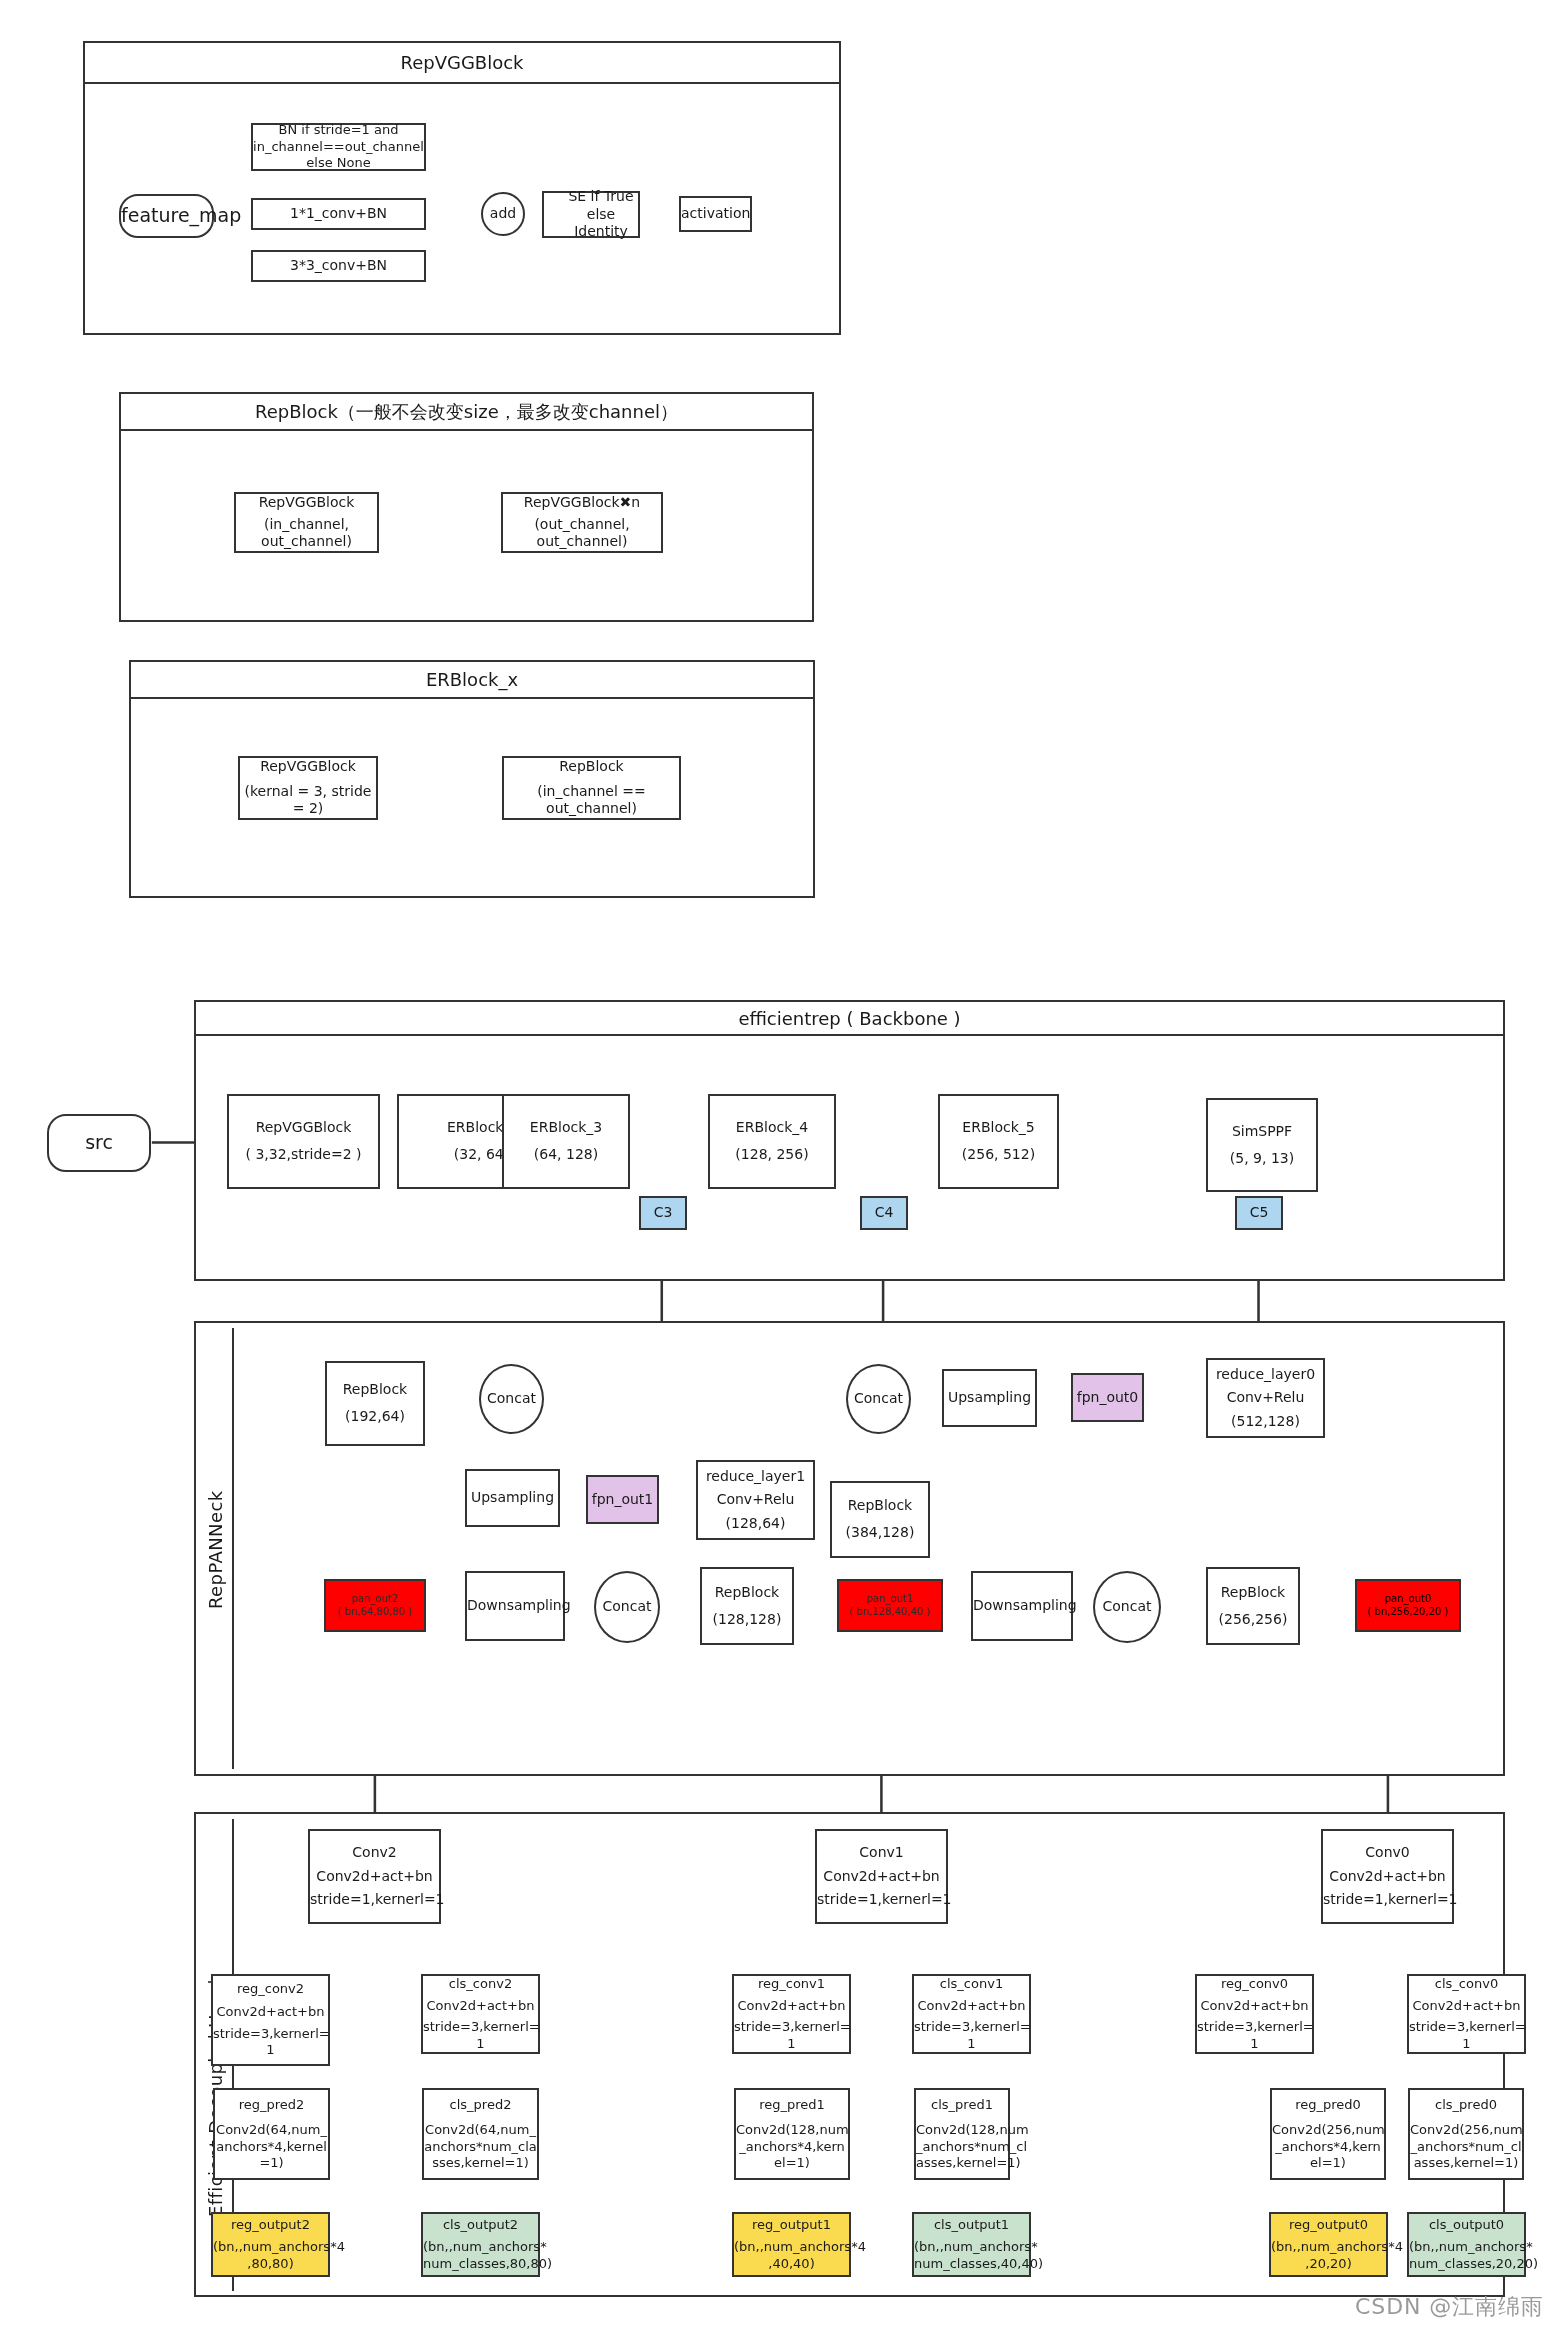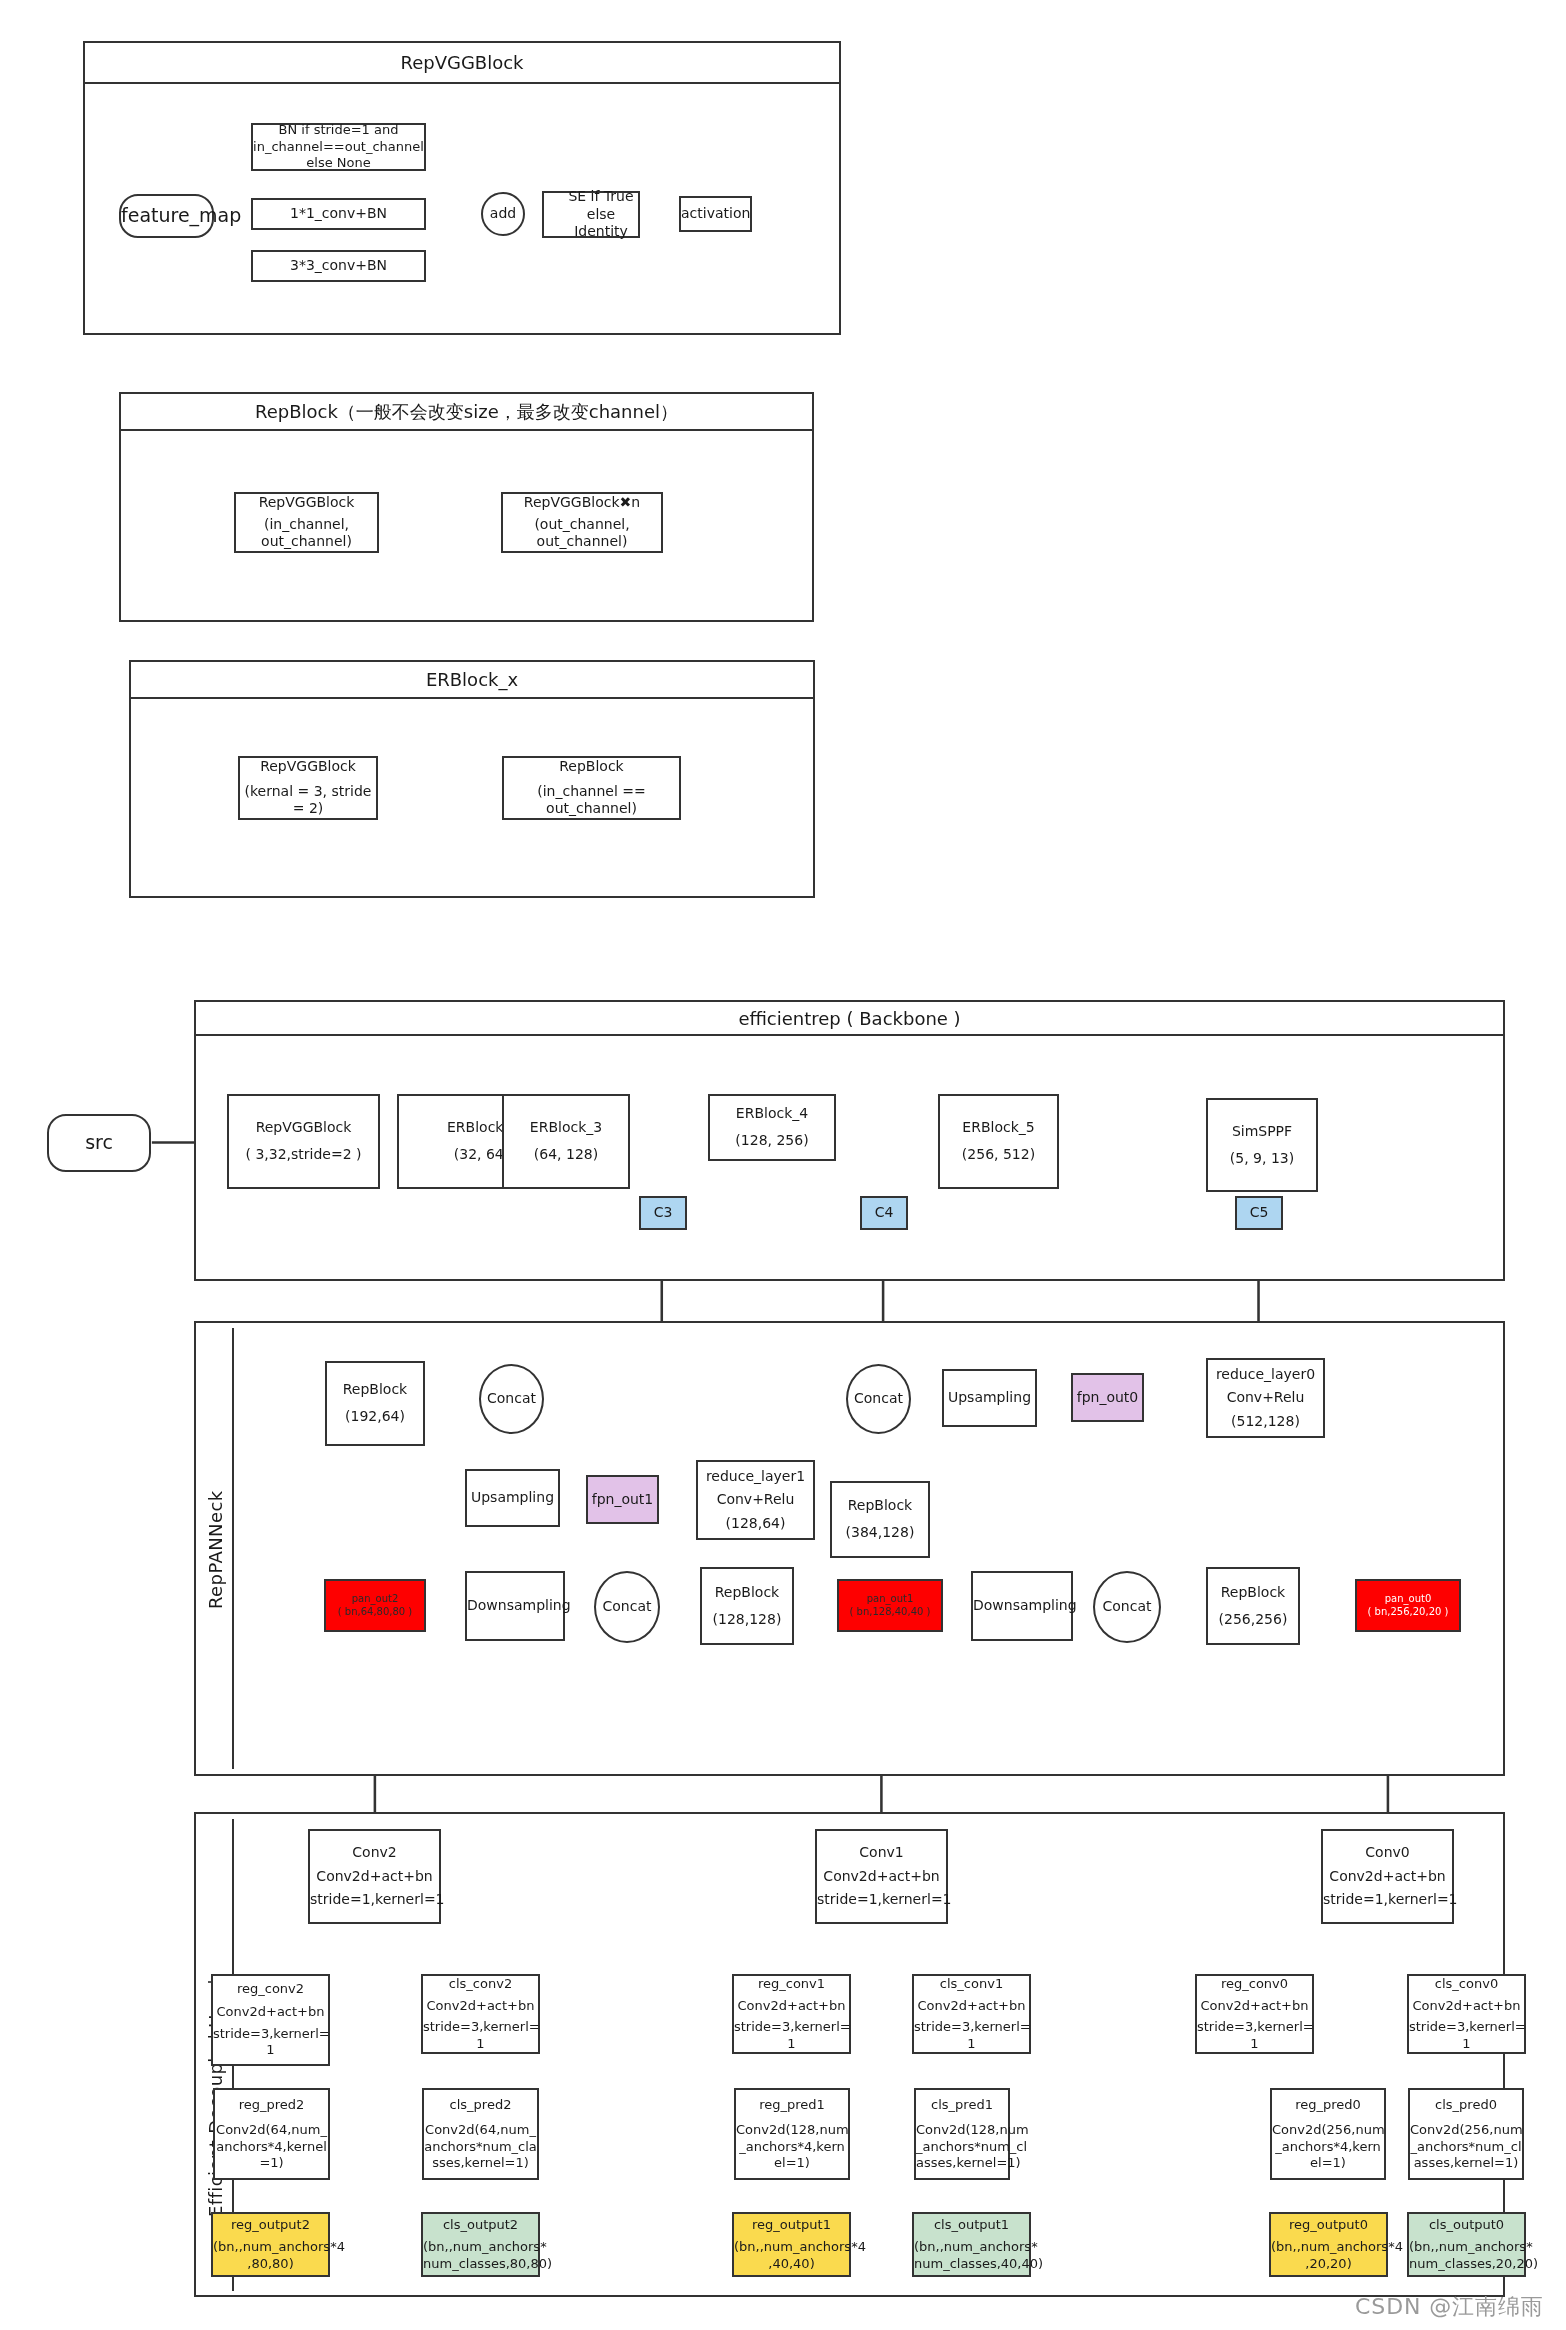--- a/index.html
+++ b/index.html
@@ -212,21 +212,21 @@
   <div class="node t16" style="left:397px;top:1094px;width:121px;height:95px;padding-left:48px;">
     <span class="ln">ERBlock_2</span>
     <span class="sp"></span>
     <span class="ln">(32, 64)</span>
   </div>
   <div class="node t16" style="left:502px;top:1094px;width:128px;height:95px;">
     <span class="ln">ERBlock_3</span>
     <span class="sp"></span>
     <span class="ln">(64, 128)</span>
   </div>
-  <div class="node t16" style="left:708px;top:1094px;width:128px;height:67px;">
+  <div class="node t16" style="left:708px;top:1094px;width:128px;height:95px;">
     <span class="ln">ERBlock_4</span>
     <span class="sp"></span>
     <span class="ln">(128, 256)</span>
   </div>
   <div class="node t16" style="left:938px;top:1094px;width:121px;height:95px;">
     <span class="ln">ERBlock_5</span>
     <span class="sp"></span>
     <span class="ln">(256, 512)</span>
   </div>
   <div class="node t16" style="left:1206px;top:1098px;width:112px;height:94px;">
@@ -316,21 +316,21 @@
     <span class="ln">Downsampling</span>
   </div>
   <div class="node ellipse t16" style="left:1093px;top:1571px;width:68px;height:72px;">
     <span class="ln">Concat</span>
   </div>
   <div class="node t16" style="left:1206px;top:1567px;width:94px;height:78px;">
     <span class="ln">RepBlock</span>
     <span class="sp"></span>
     <span class="ln">(256,256)</span>
   </div>
-  <div class="node red t14" style="left:1355px;top:1579px;width:106px;height:53px;color:#ffffff;">
+  <div class="node red t14" style="left:1355px;top:1579px;width:106px;height:53px;color:#000000;">
     <span class="ln">pan_out0</span>
     <span class="ln">( bn,256,20,20 )</span>
   </div>
 
   <div class="grp" style="left:194px;top:1812px;width:1311px;height:485px;"></div>
   <div class="vlabel t20" style="left:201px;top:1958px;width:29px;height:281px;">Efficient Decoupled Head</div>
   <div style="position:absolute;left:232px;top:1819px;width:1.7px;height:472px;background:#333;"></div>
 
   <div class="node t16" style="left:308px;top:1829px;width:133px;height:95px;">
     <span class="ln">Conv2</span>

